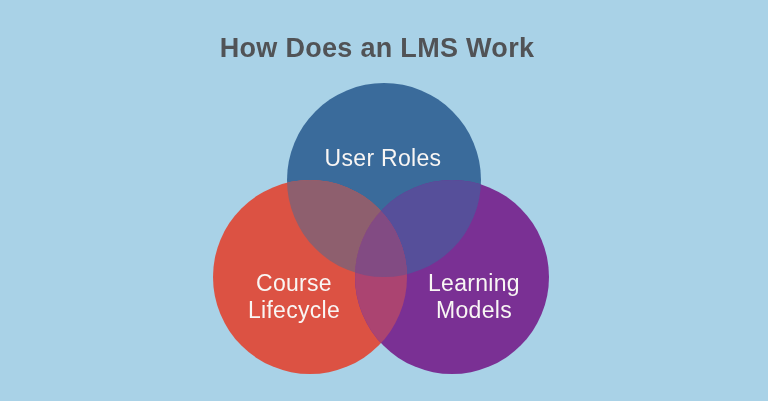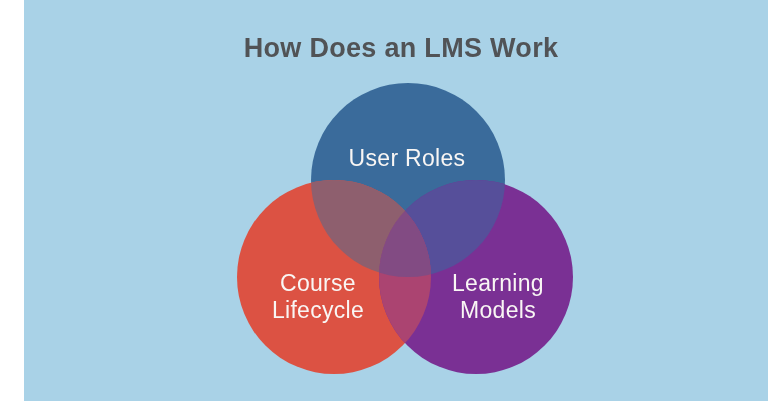--- a/index.html
+++ b/index.html
@@ -5,21 +5,20 @@
   * { margin: 0; padding: 0; box-sizing: border-box; }
   html, body { width: 768px; height: 401px; }
   body {
     font-family: "Liberation Sans", sans-serif;
     overflow: hidden;
   }
   .canvas {
     position: relative;
     width: 768px;
     height: 401px;
-    padding-left: 24px;
   }
   svg { display: block; }
   .title-text {
     font-family: "Liberation Sans", sans-serif;
     font-size: 27px;
     font-weight: bold;
     letter-spacing: 0.3px;
   }
   .venn-label {
     font-family: "Liberation Sans", sans-serif;

